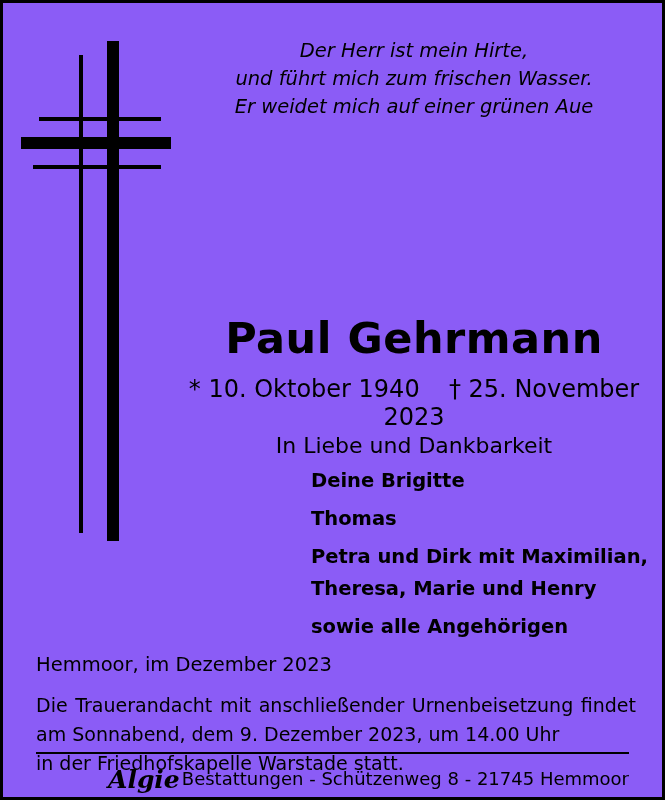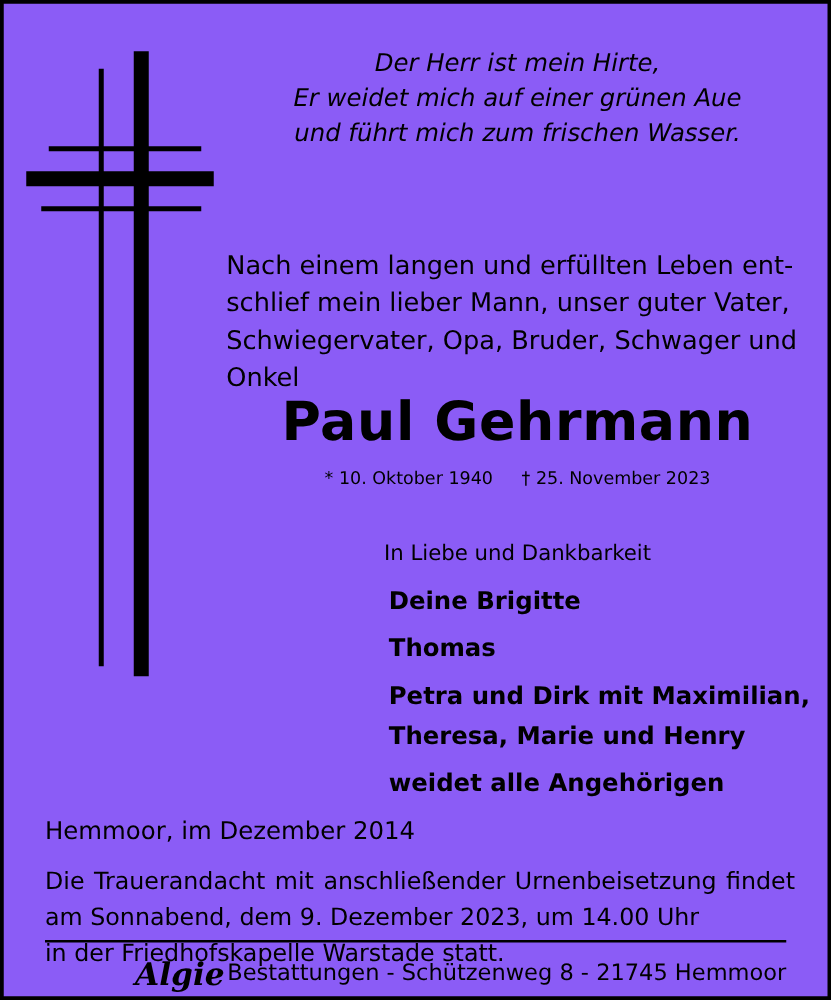--- a/index.html
+++ b/index.html
@@ -92,32 +92,32 @@
     letter-spacing: 0.5px;
   }
 
   
   .dates {
     position: absolute;
     left: 178px;
     top: 372px;
     width: 466px;
     text-align: center;
-    font-size: 14px;
+    font-size: 24px;
   }
   .dates .gap { display: inline-block; width: 14px; }
 
   
   .dedication {
     position: absolute;
     left: 178px;
     top: 430px;
     width: 466px;
     text-align: center;
-    font-size: 17px;
+    font-size: 22px;
   }
 
   .mourners {
     position: absolute;
     left: 308px;
     top: 462px;
     width: 344px;
     text-align: left;
     font-size: 19.5px;
     font-weight: bold;
@@ -188,47 +188,46 @@
   <div class="cross-area">
     <div class="bar h-thin-top"></div>
     <div class="bar h-thick"></div>
     <div class="bar h-thin-bot"></div>
     <div class="bar v-thin"></div>
     <div class="bar v-thick"></div>
   </div>
 
   <div class="verse">
     <div class="verse-line">Der Herr ist mein Hirte,</div>
+    <div class="verse-line">und führt mich zum frischen Wasser.</div>
     <div class="verse-line">Er weidet mich auf einer grünen Aue</div>
-    <div class="verse-line">und führt mich zum frischen Wasser.</div>
-  </div>
-
-  <div class="intro">Nach einem langen und erfüllten Leben ent-schlief mein lieber Mann, unser guter Vater, Schwiegervater, Opa, Bruder, Schwager und Onkel</div>
+  </div>
+
 
   <div class="name">Paul Gehrmann</div>
 
   <div class="dates">
     <span>*</span>
     <span>10. Oktober 1940</span>
     <span class="gap"></span>
     <span>†</span>
     <span>25. November 2023</span>
   </div>
 
   <div class="dedication">In Liebe und Dankbarkeit</div>
 
   <div class="mourners">
     <div class="m-line">Deine Brigitte</div>
     <div class="m-line spaced">Thomas</div>
     <div class="m-line spaced">Petra und Dirk mit Maximilian,</div>
     <div class="m-line">Theresa, Marie und Henry</div>
-    <div class="m-line spaced">weidet alle Angehörigen</div>
-  </div>
-
-  <div class="place">Hemmoor, im Dezember 2014</div>
+    <div class="m-line spaced">sowie alle Angehörigen</div>
+  </div>
+
+  <div class="place">Hemmoor, im Dezember 2023</div>
 
   <div class="service">
     <span>Die Trauerandacht mit anschließender Urnenbeisetzung findet am Sonnabend, dem 9. Dezember 2023, um 14.00 Uhr</span>
     <span class="last">in der Friedhofskapelle Warstade statt.</span>
   </div>
 
   <div class="footer">
     <span class="footer-inner">
       <span class="logo">Algie</span><span class="footer-text">Bestattungen - Schützenweg 8 - 21745 Hemmoor</span>
     </span>

